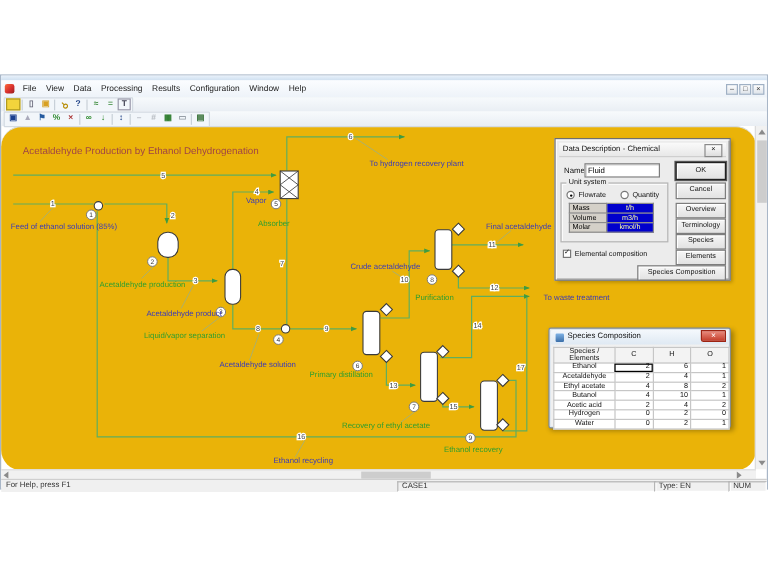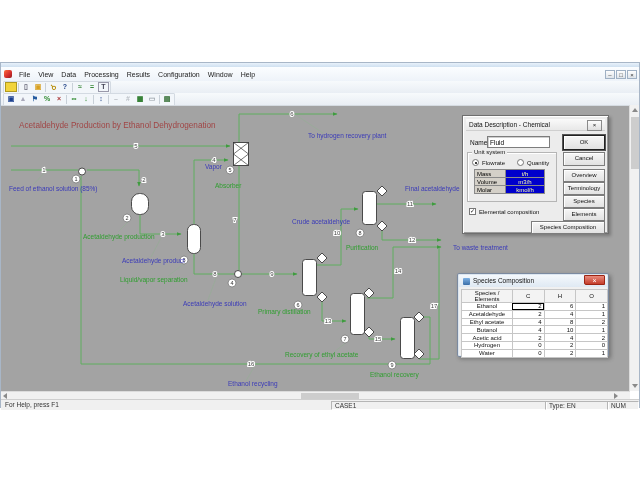--- a/index.html
+++ b/index.html
@@ -25,22 +25,22 @@
   .tbicon{width:12px;height:10px;text-align:center;line-height:10px;font-size:7px;font-weight:bold;
     cursor:default;}
   .sep{width:1px;height:9px;background:#c8d0d8;margin:0 1px;}
   .ic-case{background:#f2d43c;border:1px solid #b09a20;width:10px;height:8px;line-height:7px;color:#f2d43c;}
   .ic-doc{color:#667;} .ic-folder{color:#d8a020;} .ic-key{color:#b58a00;transform:rotate(135deg);}
   .ic-help{color:#224488;} .ic-flow{color:#3a8a3a;} .ic-eq{color:#3a8a3a;} .ic-text{color:#445;border:1px solid #99a;width:9px;height:8px;line-height:8px;}
   .ic-save{color:#1a3f8f;} .ic-up{color:#aab;} .ic-flag{color:#245a9e;} .ic-pct{color:#2f8a2f;}
   .ic-x{color:#a33;} .ic-link{color:#2f8a2f;} .ic-down{color:#2f8a2f;} .ic-fit{color:#224488;}
   .ic-dis{color:#b9bec4;} .ic-table{color:#2a7a2a;} .ic-sheet{color:#98a0a8;} .ic-print{color:#2f6b2f;}
   
-  .canvas{position:absolute;left:0;top:42px;width:629px;height:286px;background:#a3a3a3;
-    border-top:1px solid #d5dbe1;overflow:hidden;}
+  .canvas{position:absolute;left:0;top:42px;width:629px;height:286px;background:#eab308;
+    border-top:1px solid #d5dbe1;overflow:hidden;border-radius:17px;}
   
   .vscroll{position:absolute;right:0;top:42px;width:10px;height:286px;background:#f1f1f1;border-left:1px solid #dcdcdc;box-sizing:border-box;}
   .hscroll{position:absolute;left:0;top:328px;width:629px;height:8px;background:#f1f1f1;border-top:1px solid #dcdcdc;box-sizing:border-box;}
   .vthumb{position:absolute;left:1px;top:12px;width:8px;height:52px;background:#cdcdcd;}
   .hthumb{position:absolute;left:300px;top:1px;width:58px;height:6px;background:#cdcdcd;}
   .sarrow{position:absolute;width:0;height:0;}
   .sa-up{left:2px;top:3px;border-left:3px solid transparent;border-right:3px solid transparent;border-bottom:4px solid #8a8a8a;}
   .sa-dn{left:2px;bottom:3px;border-left:3px solid transparent;border-right:3px solid transparent;border-top:4px solid #8a8a8a;}
   .sa-lf{left:2px;top:1px;border-top:3px solid transparent;border-bottom:3px solid transparent;border-right:4px solid #8a8a8a;}
   .sa-rt{right:12px;top:1px;border-top:3px solid transparent;border-bottom:3px solid transparent;border-left:4px solid #8a8a8a;}

